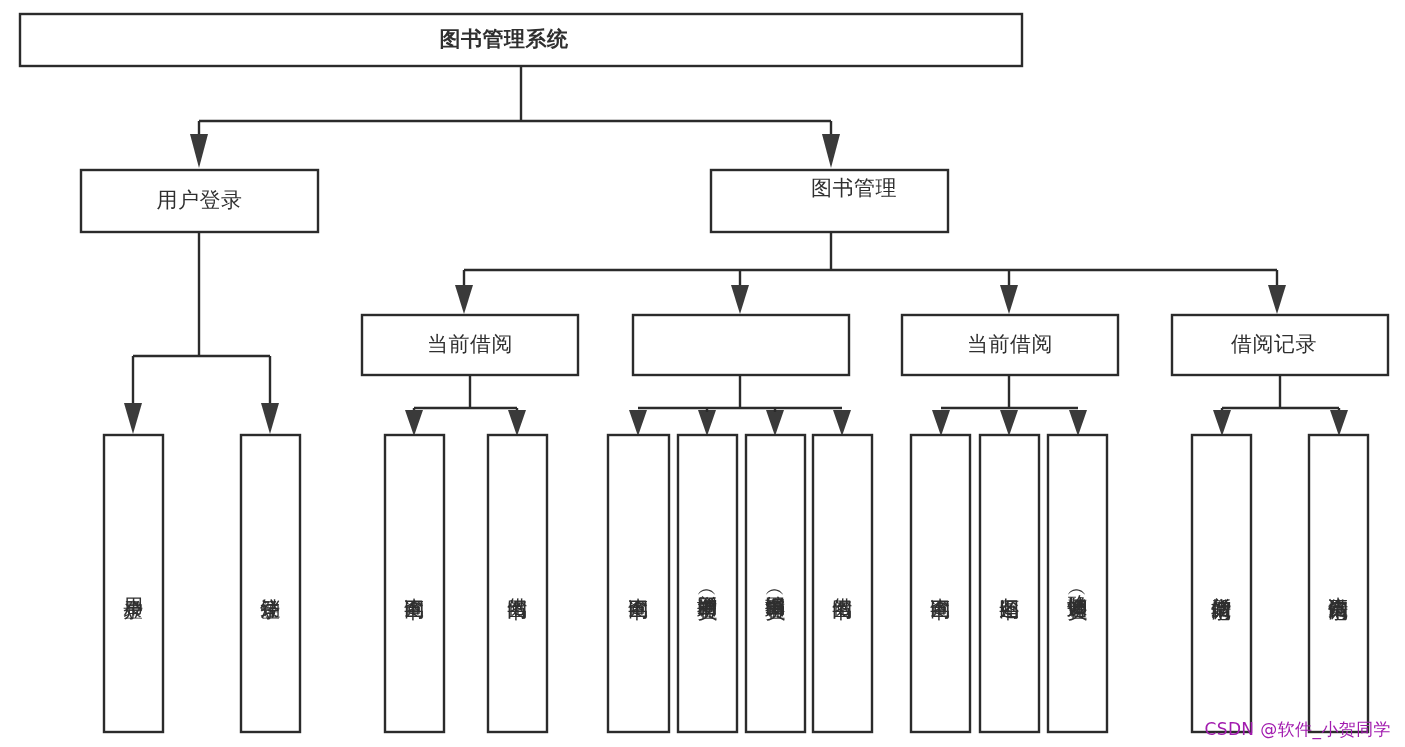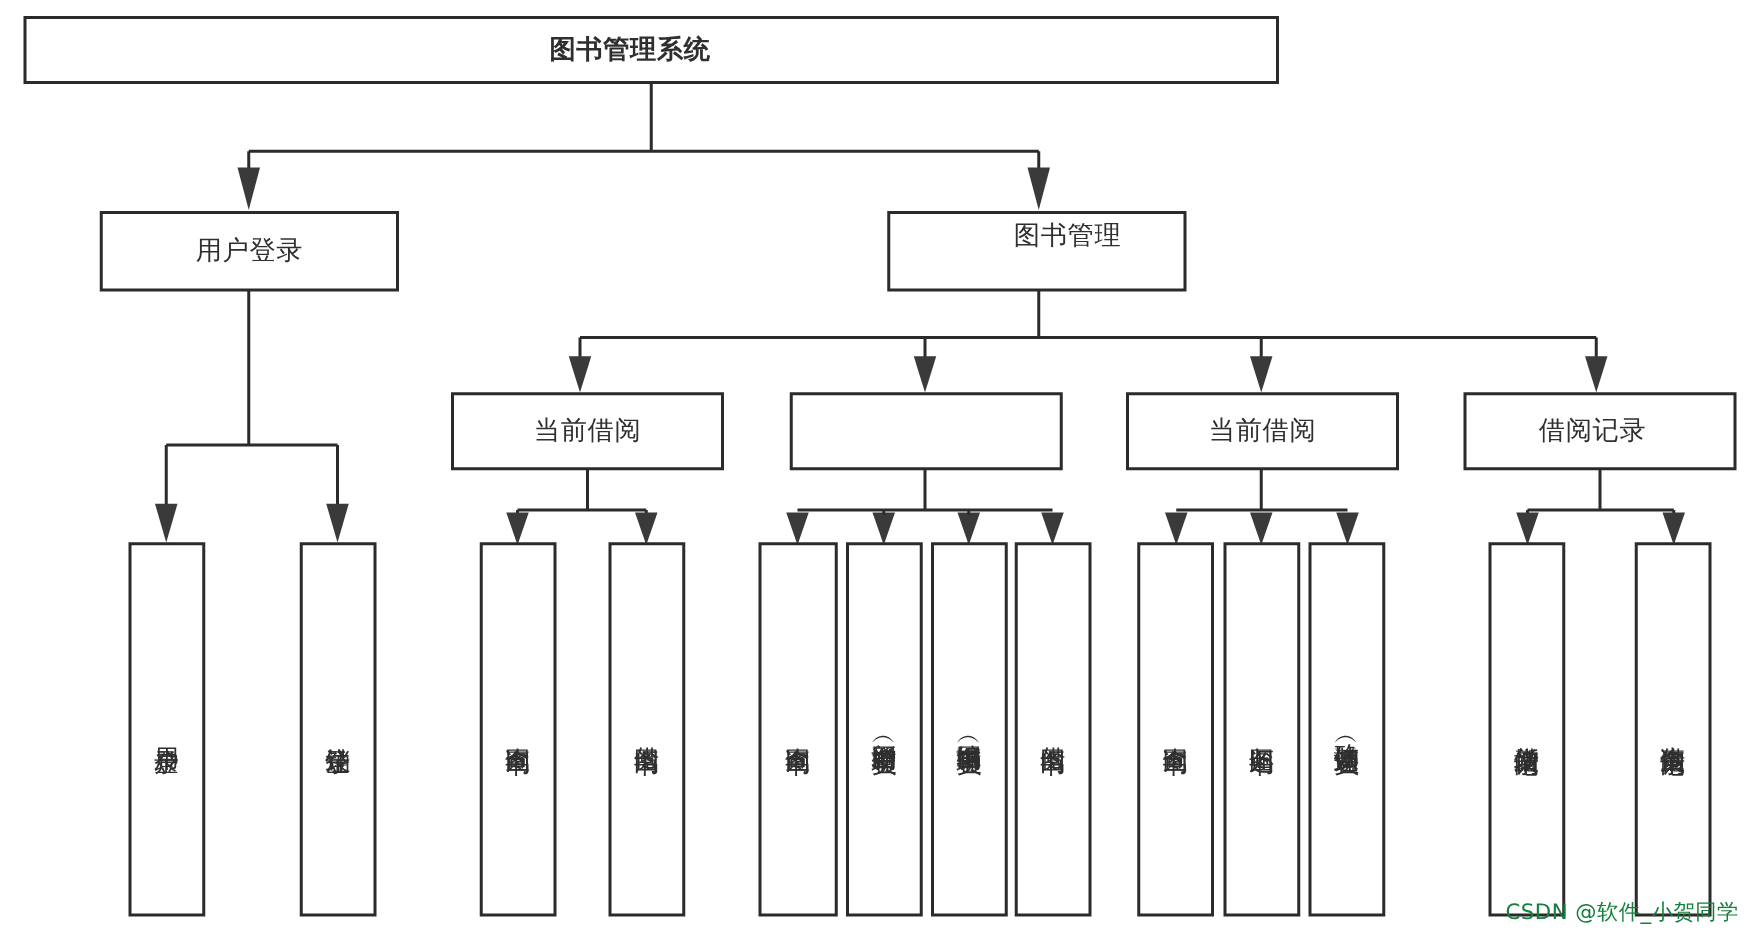--- a/index.html
+++ b/index.html
@@ -63,21 +63,21 @@
     letter-spacing: 1px;
     writing-mode: vertical-rl;
     text-orientation: upright;
     pointer-events: none;
   }
   .watermark {
     position: absolute;
     right: 14px;
     bottom: 6px;
     font-size: 17px;
-    color: #15803d;
+    color: #a21caf;
     letter-spacing: 0.4px;
     white-space: nowrap;
     pointer-events: none;
   }
 </style>
 </head>
 <body>
 
 <div id="diagram-root">
 

